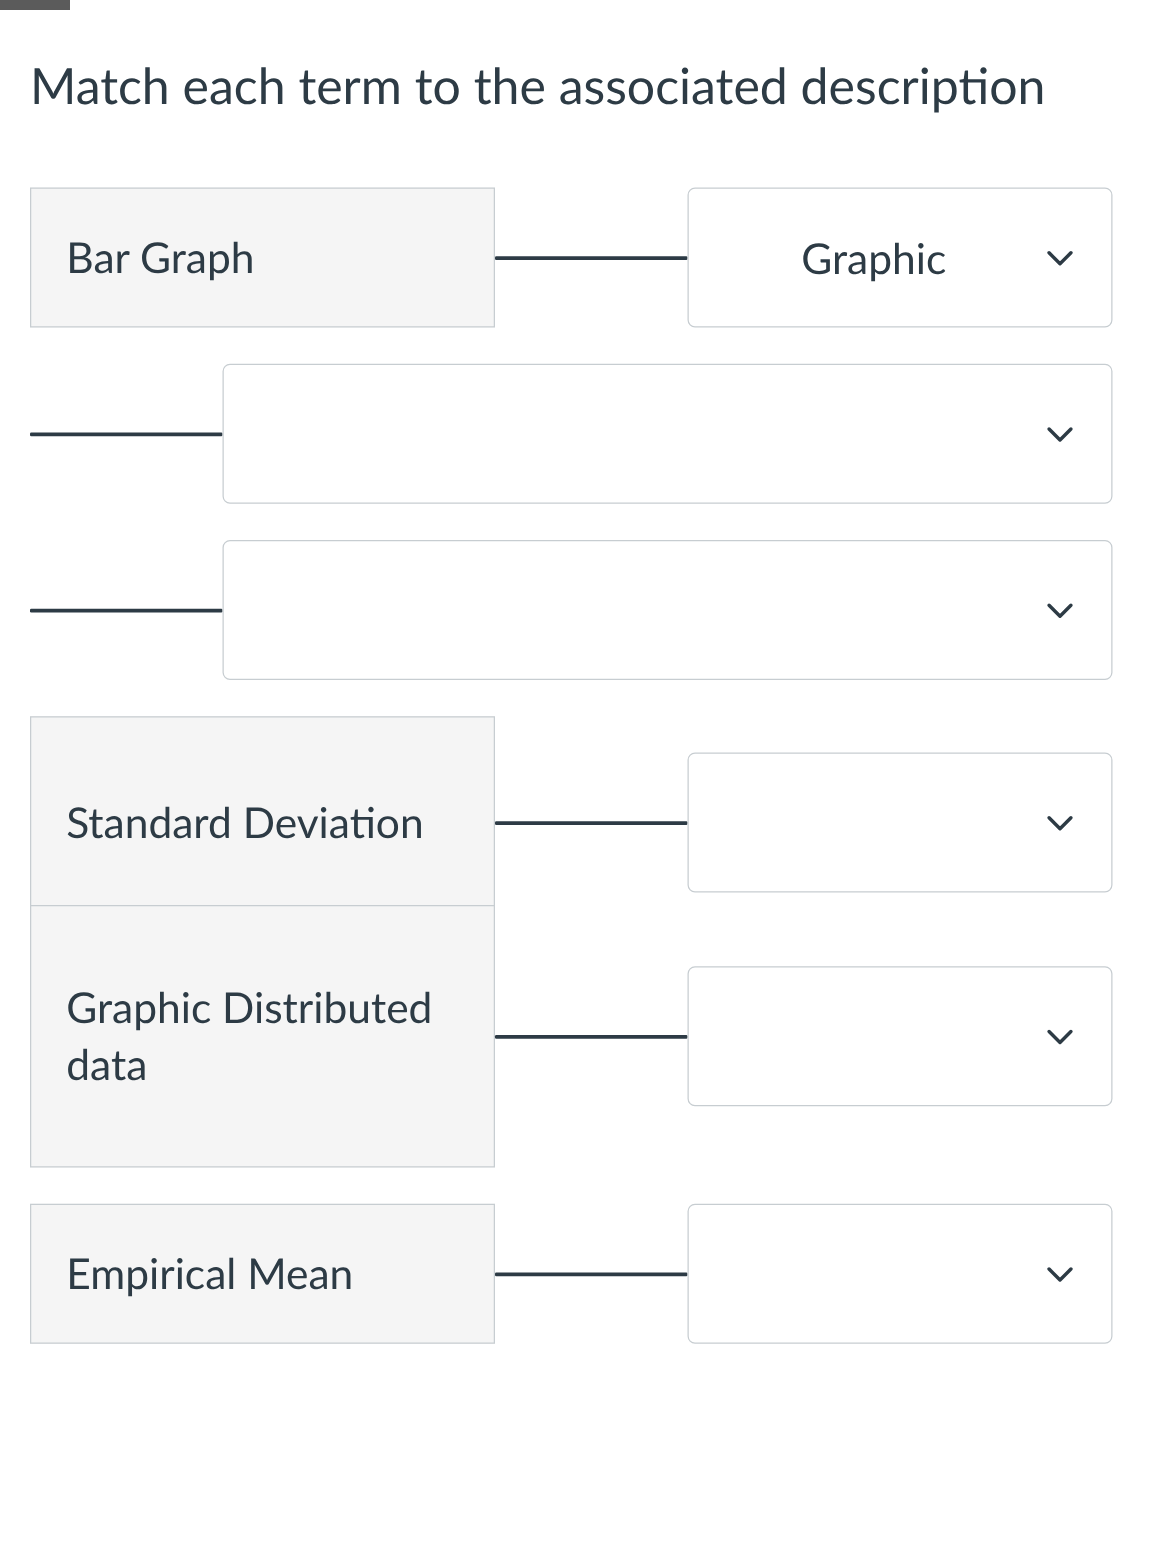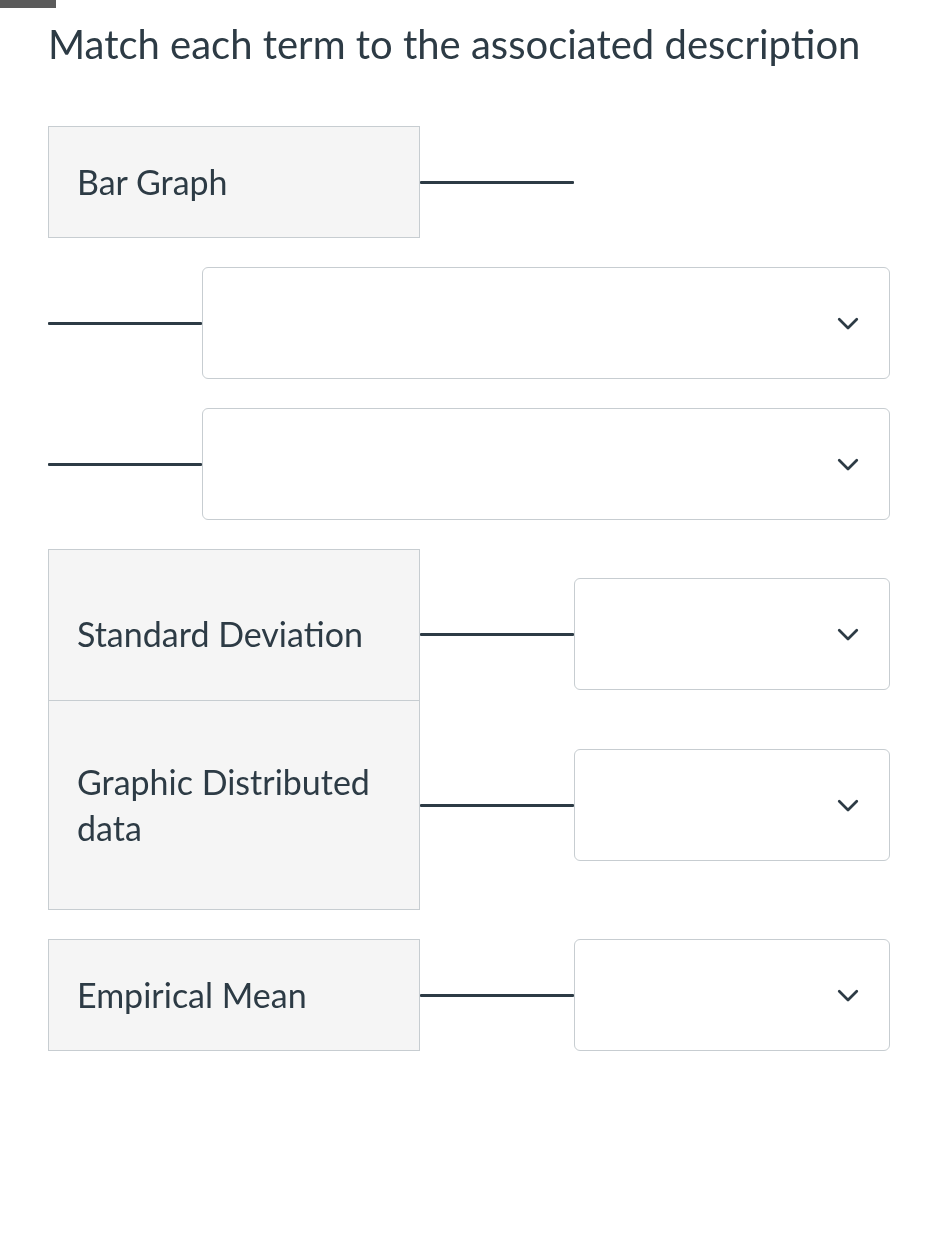--- a/index.html
+++ b/index.html
@@ -12,21 +12,22 @@
     }
     .top-mark {
       position: absolute;
       top: 0;
       left: 0;
       width: 56px;
       height: 8px;
       background: #5b5b5b;
     }
     .container {
-      padding: 18px 44px 40px 48px;
+      padding: 18px 44px 40px 24px;
+      margin-top: 24px;
     }
     .question-title {
       font-size: 40px;
       font-weight: 400;
       line-height: 1.3;
       color: #2d3b45;
       margin-bottom: 56px;
     }
     .match-list {
       display: flex;
@@ -106,20 +107,28 @@
 <div class="container">
   <h2 class="question-title">Match each term to the associated description</h2>
 
   <div class="match-list">
 
     <div class="match-row">
       <div class="term-box">
         <span>Bar Graph</span>
       </div>
       <div class="connector"></div>
+      <div class="answer-select">
+        <span class="value">Graphic</span>
+        <span class="chevron">
+          <svg viewBox="0 0 24 24">
+              <polyline points="5 9 12 16 19 9"></polyline>
+            </svg>
+        </span>
+      </div>
     </div>
 
     <div class="match-row">
       <div class="connector"></div>
       <div class="answer-select">
         <span class="value"></span>
         <span class="chevron">
           <svg viewBox="0 0 24 24">
               <polyline points="5 9 12 16 19 9"></polyline>
             </svg>

